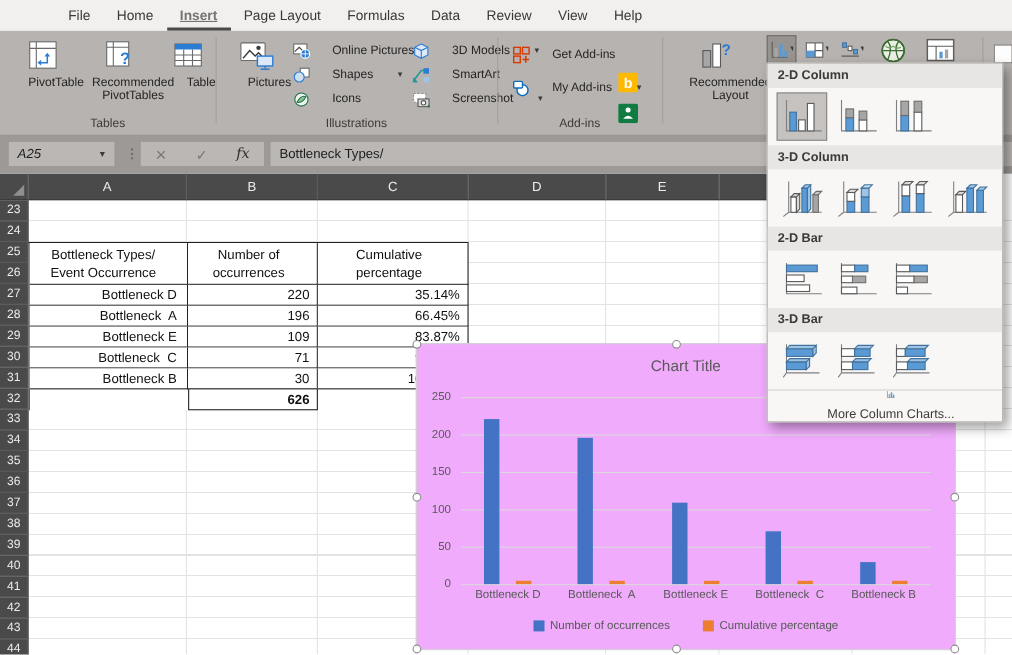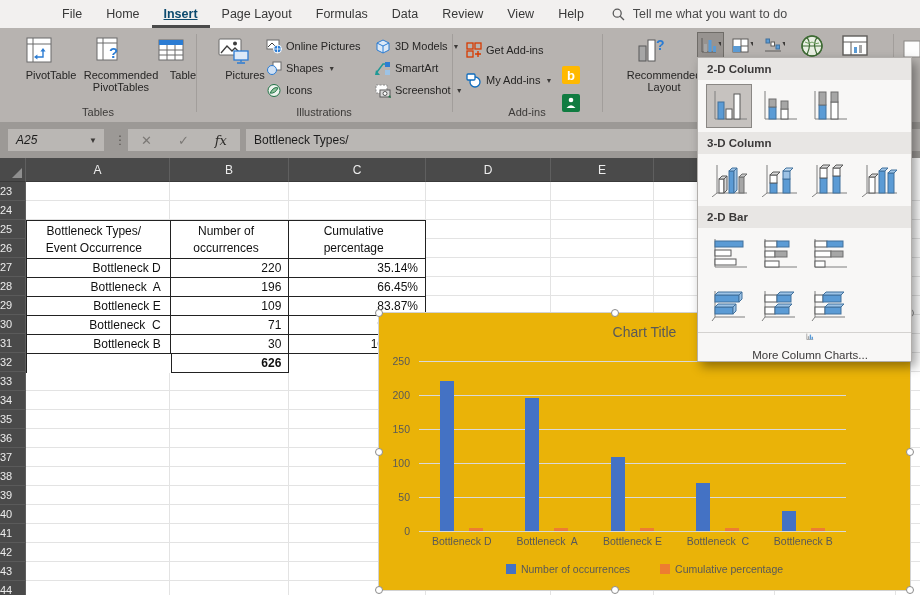--- a/index.html
+++ b/index.html
@@ -4,31 +4,31 @@
 <style>
   * { margin:0; padding:0; box-sizing:border-box; }
   body { width:920px; height:595px; }
   #app { position:relative; width:920px; height:595px; overflow:hidden; background:#fff;
          font-family:"Liberation Sans", sans-serif; color:#222; }
 
   
   #tabbar { position:absolute; left:0; top:0; width:920px; height:28px; background:#f2f0ef;
             display:flex; align-items:stretch; padding-left:50px; }
   .tab { font-size:12.5px; color:#383838; padding:7px 12px 0; cursor:default; }
-  .tab.active { font-weight:bold; color:#0c4a6e; box-shadow:inset 0 -3px 0 #4a4a4a;text-decoration:underline; }
+  .tab.active { font-weight:bold; color:#737373; box-shadow:inset 0 -3px 0 #4a4a4a;text-decoration:underline; }
   .tellme { display:flex; align-items:center; gap:8px; margin-left:16px; color:#4a4a4a; font-size:12.5px; }
 
   
   #ribbon { position:absolute; left:0; top:28px; width:920px; height:94px; background:#b7b3b0; }
   .vsep { position:absolute; top:6px; height:78px; width:1px; background:#a29e9b; }
   .gl { position:absolute; top:78px; height:14px; font-size:11px; color:#3c3a38; text-align:center; }
   .bigbtn { position:absolute; top:6px; display:flex; flex-direction:column; align-items:center; width:74px; }
   .bigbtn .ic { height:32px; display:flex; align-items:center; }
   .bigbtn .bl { margin-top:3px; font-size:11px; line-height:12px; color:#262524; text-align:center;margin-left:24px; }
-  .smallbtn { position:absolute; height:20px; display:flex; align-items:center; gap:4px;
+  .smallbtn { position:absolute; height:20px; display:flex; align-items:center; gap:20px;
               font-size:11px; color:#262524; }
   .dd { font-size:7px; color:#3c3a38; margin-left:1px; }
   .chip { position:absolute; }
   .chartbtn { position:absolute; top:4px; width:27px; height:27px; display:flex; align-items:center;
               justify-content:center; }
   .chartbtn.pressed { background:#979390; border:1px solid #6f6c68; }
 
   
   #fbar { position:absolute; left:0; top:122px; width:920px; height:36px; background:#9c9996; }
   .fbox { position:absolute; top:7px; height:22px; background:#bab7b4; display:flex; align-items:center; }
@@ -43,21 +43,21 @@
   #sheet { position:absolute; left:0; top:158px; width:920px; height:437px; background:#fff; }
   #colheads { position:absolute; left:26px; top:0; height:24px; display:flex; }
   .colhead { height:24px; background:#4a4a4a; color:#ececec; font-size:12px; text-align:center;
              line-height:24px; border-right:1px solid #5f5f5f; border-bottom:1px solid #3a3a3a; }
   #corner { position:absolute; left:0; top:0; width:26px; height:24px; background:#4a4a4a;
             border-right:1px solid #5f5f5f; border-bottom:1px solid #3a3a3a; }
   #corner .tri { position:absolute; right:3px; bottom:3px; width:0; height:0;
                  border-left:10px solid transparent; border-bottom:10px solid #8f8f8f; }
   #rowheads { position:absolute; left:0; top:24px; width:26px; }
   .rowhead { width:26px; height:19px; background:#4a4a4a; color:#ececec; font-size:11px;
-             line-height:19px; border-bottom:1px solid #5a5a5a;
+             line-height:19px; text-align:center; border-bottom:1px solid #5a5a5a;
              border-right:1px solid #5f5f5f; }
   #cells { position:absolute; left:26px; top:24px; width:894px; height:413px;
            background:repeating-linear-gradient(to bottom, #fff 0 18px, #e3e3e3 18px 19px); }
   .vgrid { position:absolute; top:0; bottom:0; width:1px; background:#e3e3e3; }
 
   
   #dtable { position:absolute; left:26px; top:220px; width:400px; font-size:12px; color:#101010;
             border-top:1px solid #222; border-left:1px solid #222; background:#fff; }
   .thead { display:flex; height:38px; }
   .thead .hc { border-right:1px solid #222; border-bottom:1px solid #222; text-align:center;
@@ -66,21 +66,21 @@
   .tcell { border-right:1px solid #222; border-bottom:1px solid #222; line-height:18px;
            text-align:right; white-space:pre; background:#fff; }
   .c0 { width:144px; padding-right:9px; }
   .c1 { width:119px; padding-right:7px; }
   .c2 { width:137px; padding-right:7px; }
   .trow.total { height:19px; }
   .trow.total .tcell { border:none; background:transparent; }
   .trow.total .c1 { border:1px solid #222; margin-top:-1px; font-weight:bold; background:#fff; }
 
   
-  #chart { position:absolute; left:378px; top:312px; width:533px; height:279px; background:#eab308;
+  #chart { position:absolute; left:378px; top:312px; width:491px; height:279px; background:#f0abfc;
            border:1px solid #d2d2d2; z-index:5; }
   #chart-title { position:absolute; top:11px; left:0; width:100%; text-align:center;
                  font-size:14px; color:#595959; }
   #ylabels .ytick { position:absolute; left:0; width:31px; text-align:right; font-size:10.5px; color:#595959; }
   #plot { position:absolute; left:40px; top:48px; width:427px; height:170px; }
   .gridline { position:absolute; left:0; width:427px; height:1px; background:#d9d9d9; }
   .bargroup { position:absolute; bottom:0; height:170px; }
   .bar { position:absolute; bottom:0; }
   #cats { position:absolute; left:40px; top:222px; width:427px; display:flex; }
   .cat { flex:1; text-align:center; font-size:10.5px; color:#595959; white-space:pre; }
@@ -109,27 +109,20 @@
   <div id="tabbar">
     <div class="tab">File</div>
     <div class="tab">Home</div>
     <div class="tab active">Insert</div>
     <div class="tab">Page Layout</div>
     <div class="tab">Formulas</div>
     <div class="tab">Data</div>
     <div class="tab">Review</div>
     <div class="tab">View</div>
     <div class="tab">Help</div>
-    <div class="tellme">
-      <svg width="13" height="13" viewBox="0 0 13 13">
-          <circle cx="5.2" cy="5.2" r="4" fill="none" stroke="#5a5a5a" stroke-width="1.3"></circle>
-          <path d="M8.2 8.2 L12 12" stroke="#5a5a5a" stroke-width="1.3"></path>
-        </svg>
-      <span>Tell me what you want to do</span>
-    </div>
   </div>
 
   <div id="ribbon">
 
     <div class="bigbtn" style="left:2px;">
       <div class="ic">
         <svg width="26" height="26" viewBox="0 0 26 26">
             <rect x="1" y="1" width="24" height="24" fill="#fff" stroke="#6a6a6a"></rect>
             <path d="M1 7 H25 M7 1 V25" stroke="#6a6a6a"></path>
             <path d="M11 20 h6 v-6" fill="none" stroke="#2b7cd3" stroke-width="1.4"></path>
@@ -596,20 +589,21 @@
         <svg width="40" height="34" viewBox="0 0 40 34">
             <path d="M6 2 V30 H38" fill="none" stroke="#7f7f7f"></path>
             <rect x="6" y="4" width="12" height="6" fill="#fff" stroke="#595959"></rect>
             <rect x="18" y="4" width="16" height="6" fill="#5b9bd5" stroke="#41719c"></rect>
             <rect x="6" y="14" width="16" height="6" fill="#fff" stroke="#595959"></rect>
             <rect x="22" y="14" width="12" height="6" fill="#a6a6a6" stroke="#6e6e6e"></rect>
             <rect x="6" y="24" width="10" height="6" fill="#fff" stroke="#595959"></rect>
           </svg>
       </div>
     </div>
+    <div class="cm-h">3-D Bar</div>
     <div class="cm-row">
       <div class="thumb">
         <svg width="40" height="34" viewBox="0 0 40 34">
             <path d="M6 2 V28 l-3 4 M6 28 H36" fill="none" stroke="#7f7f7f"></path>
             <rect x="6" y="6" width="24" height="7" fill="#5b9bd5" stroke="#41719c"></rect>
             <path d="M6 6 l3-3 h24 l-3 3 z M30 6 l3-3 v7 l-3 3 z" fill="#9dc3e6" stroke="#41719c"></path>
             <rect x="6" y="18" width="18" height="7" fill="#5b9bd5" stroke="#41719c"></rect>
             <path d="M6 18 l3-3 h18 l-3 3 z M24 18 l3-3 v7 l-3 3 z" fill="#9dc3e6" stroke="#41719c"></path>
           </svg>
       </div>

